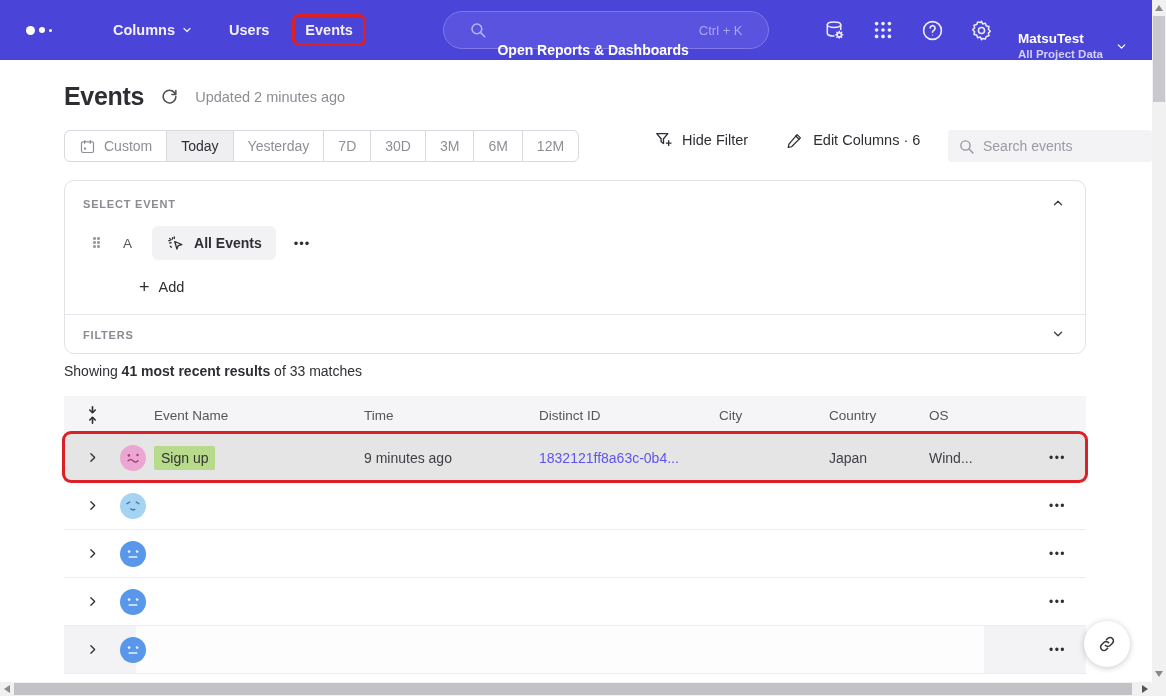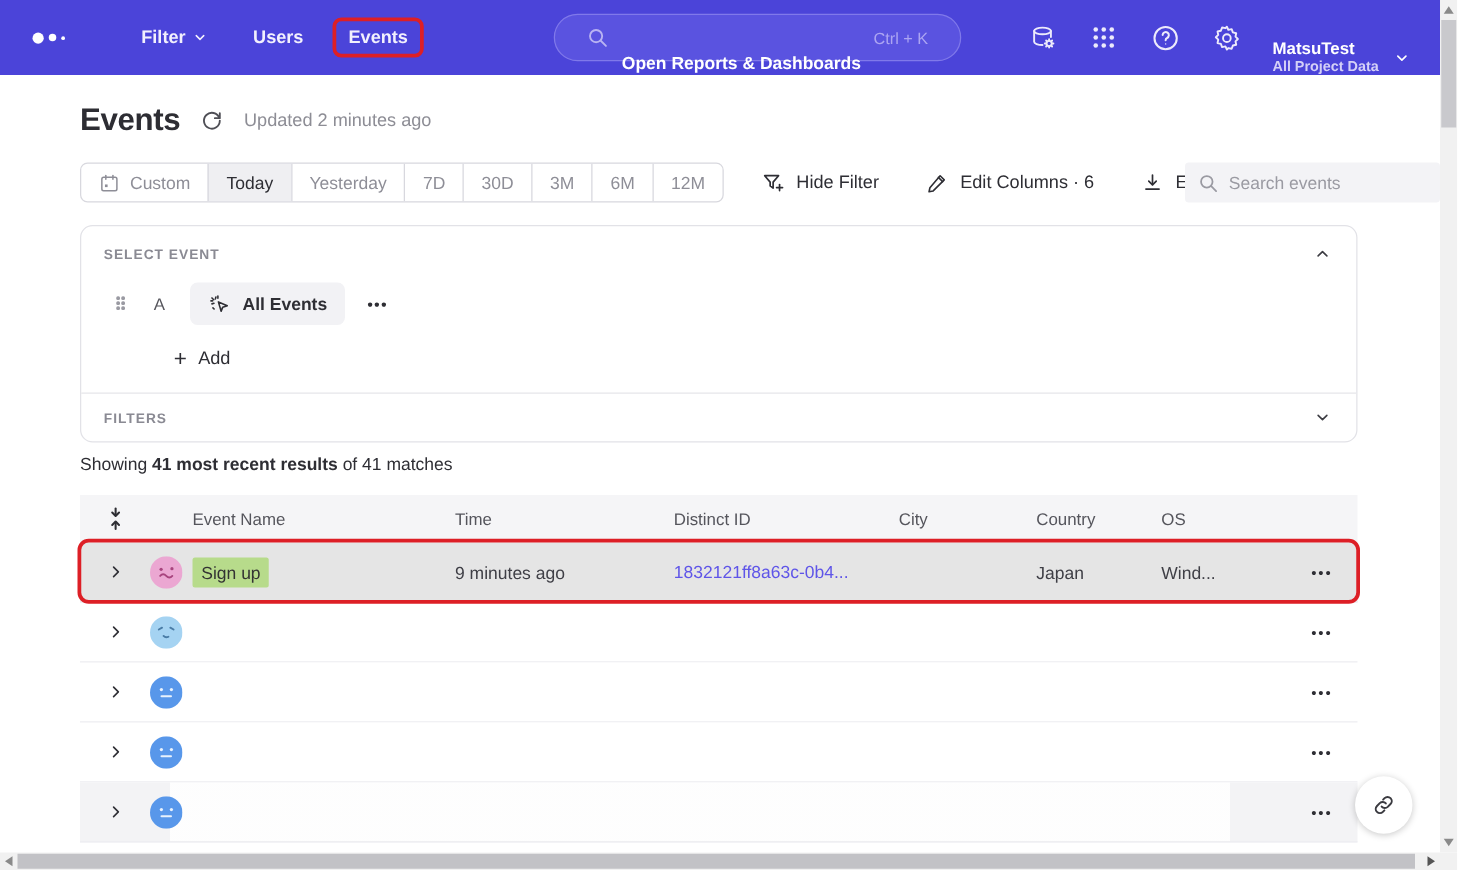--- a/index.html
+++ b/index.html
@@ -29,21 +29,21 @@
   .project .pn { font-size:13.5px; font-weight:700; color:#fff; line-height:1.3; }
   .project .ps { font-size:11.5px; font-weight:700; color:#d4d0f7; line-height:1.3; }
 
   
   .title-row { position:absolute; left:64px; top:82px; display:flex; align-items:center; gap:16px; }
   .page-title { font-size:25px; font-weight:700; color:#2d2d33; letter-spacing:-0.3px; }
   .refresh { color:#4f4f56; cursor:pointer; display:flex; }
   .updated { font-size:14.5px; color:#8d8d95; }
 
   
-  .toolbar { position:absolute; left:64px; top:130px; width:1088px; height:32px; display:flex; align-items:center; }
+  .toolbar { position:absolute; left:64px; top:130px; width:1088px; height:32px; display:flex; align-items:flex-start;gap:45px; }
   .segments { display:flex; height:32px; border:1px solid #d8d8de; border-radius:6px; overflow:hidden; background:#fff; }
   .seg { display:flex; align-items:center; gap:8px; padding:0 14px; font-size:14px; color:#8e8e97;
          border-left:1px solid #d8d8de; cursor:pointer; white-space:nowrap; }
   .seg:first-child { border-left:none; }
   .seg.active { background:#efeff2; color:#2e2e34; }
   .tools { display:flex; align-items:center; margin-left:30px; gap:38px; }
   .tool { display:flex; align-items:center; gap:9px; font-size:14.5px; color:#2e2e34; cursor:pointer; white-space:nowrap; }
   .tbl-search { position:absolute; right:0; top:0; width:204px; height:32px; background:#f3f3f6;
                 display:flex; align-items:center; gap:8px; padding:0 10px; border-radius:3px; }
   .tbl-search input { border:none; outline:none; background:transparent; font-size:14px; color:#3c3c42; width:100%;
@@ -116,21 +116,21 @@
 <div class="screen">
 
   <div class="nav">
     <div class="logo">
         <i></i>
         <i></i>
         <i></i>
       </div>
     <div class="nav-items">
       <div class="nav-item">
-        <span>Filter</span>
+        <span>Columns</span>
         <span>
           <svg width="12" height="12" viewBox="0 0 24 24" fill="none" stroke="currentColor" stroke-width="2.4" stroke-linecap="round" stroke-linejoin="round">
               <polyline points="6 9 12 15 18 9"></polyline>
             </svg>
         </span>
       </div>
       <div class="nav-item">
         <span>Users</span>
       </div>
       <div class="nav-item red-annot">
@@ -327,21 +327,21 @@
         <span class="sec-label">FILTERS</span>
         <span class="chev">
           <svg width="14" height="14" viewBox="0 0 24 24" fill="none" stroke="currentColor" stroke-width="2.2" stroke-linecap="round" stroke-linejoin="round">
               <polyline points="6 9 12 15 18 9"></polyline>
             </svg>
         </span>
       </div>
     </div>
   </div>
 
-  <div class="summary"><span>Showing </span><b>41 most recent results</b><span> of 41 matches</span></div>
+  <div class="summary"><span>Showing </span><b>41 most recent results</b><span> of 33 matches</span></div>
 
   <div class="etable">
     <div class="grid-row thead">
       <span class="collapse-ic">
         <svg width="15" height="20" viewBox="0 0 16 22" fill="none" stroke="currentColor" stroke-width="1.8" stroke-linecap="round" stroke-linejoin="round">
           <path d="M8 2v6"></path>
             <polyline points="5 5.5 8 8.5 11 5.5"></polyline>
           <path d="M8 20v-6"></path>
             <polyline points="5 16.5 8 13.5 11 16.5"></polyline>
         </svg>

